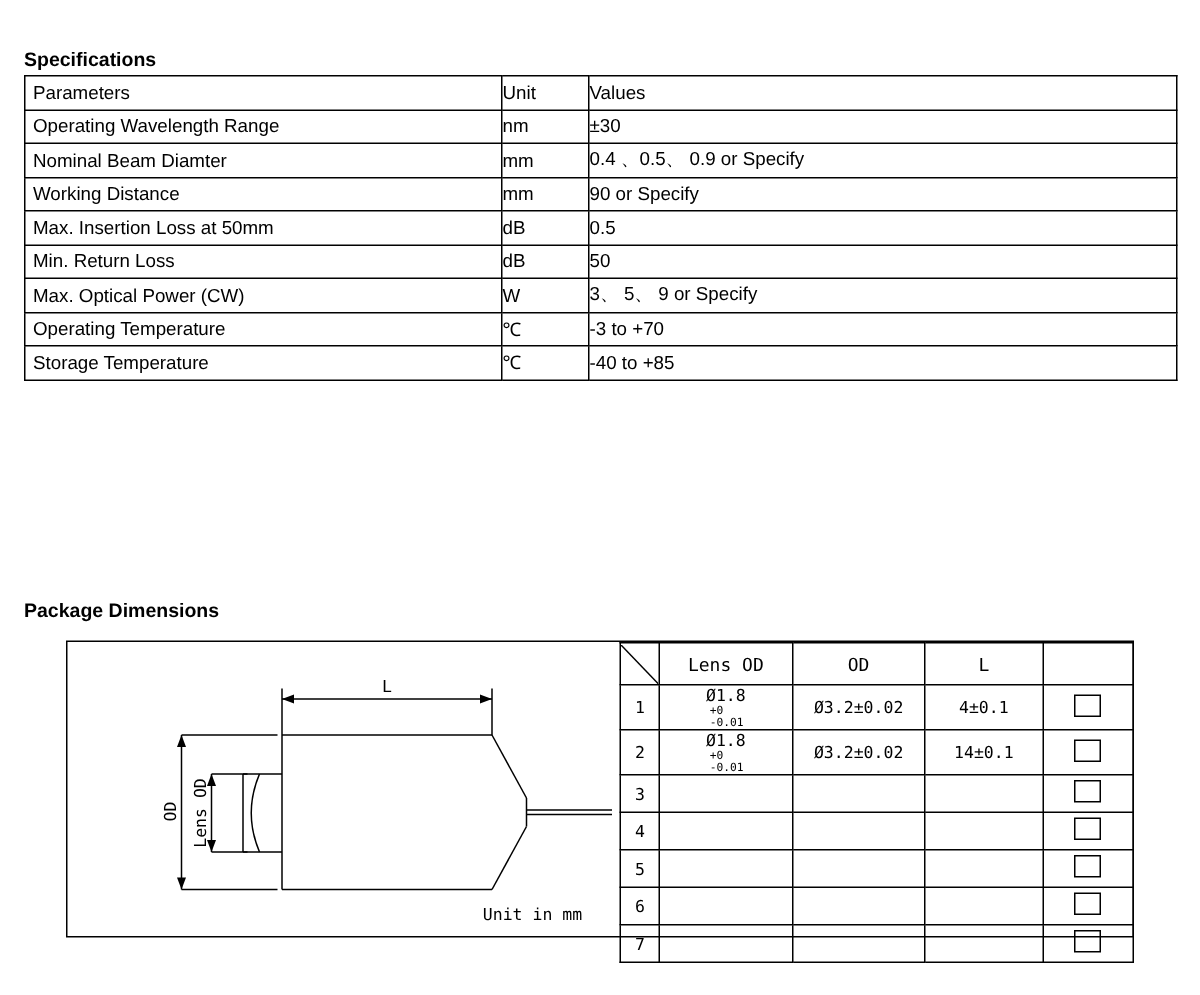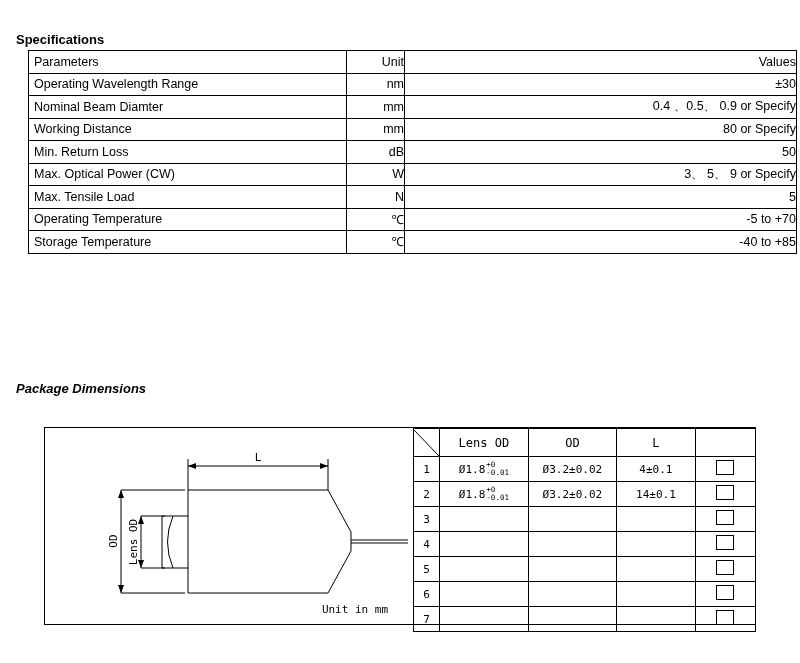--- a/index.html
+++ b/index.html
@@ -30,54 +30,53 @@
 
   #spec-title {
     position: absolute;
     left: 16px;
     top: 32px;
   }
 
   
   #spec-table {
     position: absolute;
-    left: 28px;
+    left: 16px;
     top: 50px;
     width: 768px;
     border-collapse: collapse;
     table-layout: fixed;
     font-size: 12.5px;
     border-radius: 10px;
   }
   #spec-table td {
     border: 1px solid #000;
     height: 21.5px;
     padding: 0 0 0 5px;
     vertical-align: middle;
     white-space: nowrap;
   }
   #spec-table col.c-param { width: 318px; }
   #spec-table col.c-unit  { width: 58px; }
   #spec-table col.c-value { width: 392px; }
 
   #spec-table td.unit {
-    text-align: right;
+    text-align: left;
     padding-left: 0;
   }
   #spec-table td.value {
-    text-align: right;
+    text-align: left;
     padding-left: 0;
   }
 
   
   #pkg-title {
     position: absolute;
     left: 16px;
-    top: 381px;
-    font-style: italic;
+    top: 399px;
   }
 
   #pkg-box {
     position: absolute;
     left: 44px;
     top: 427px;
     width: 712px;
     height: 198px;
     border: 1px solid #000;
     box-sizing: border-box;
@@ -137,20 +136,21 @@
     height: 15px;
     border: 1px solid #000;
     box-sizing: border-box;
   }
 
   .tol {
     display: inline-flex;
     align-items: center;
     justify-content: center;
     white-space: nowrap;
+    flex-direction: column;
   }
   .tol .stack {
     display: inline-flex;
     flex-direction: column;
     font-size: 7.5px;
     line-height: 8px;
     margin-left: 1px;
     text-align: left;
   }
 
@@ -188,41 +188,41 @@
         <td class="value">±30</td>
       </tr>
       <tr>
         <td>Nominal Beam Diamter</td>
         <td class="unit">mm</td>
         <td class="value">0.4 、0.5、 0.9 or Specify</td>
       </tr>
       <tr>
         <td>Working Distance</td>
         <td class="unit">mm</td>
-        <td class="value">80 or Specify</td>
+        <td class="value">90 or Specify</td>
+      </tr>
+      <tr>
+        <td>Max. Insertion Loss at 50mm</td>
+        <td class="unit">dB</td>
+        <td class="value">0.5</td>
       </tr>
       <tr>
         <td>Min. Return Loss</td>
         <td class="unit">dB</td>
         <td class="value">50</td>
       </tr>
       <tr>
         <td>Max. Optical Power (CW)</td>
         <td class="unit">W</td>
         <td class="value">3、 5、 9 or Specify</td>
       </tr>
       <tr>
-        <td>Max. Tensile Load</td>
-        <td class="unit">N</td>
-        <td class="value">5</td>
-      </tr>
-      <tr>
         <td>Operating Temperature</td>
         <td class="unit">℃</td>
-        <td class="value">-5 to +70</td>
+        <td class="value">-3 to +70</td>
       </tr>
       <tr>
         <td>Storage Temperature</td>
         <td class="unit">℃</td>
         <td class="value">-40 to +85</td>
       </tr>
     </tbody>
   </table>
 
   <div class="section-title" id="pkg-title">Package Dimensions</div>

